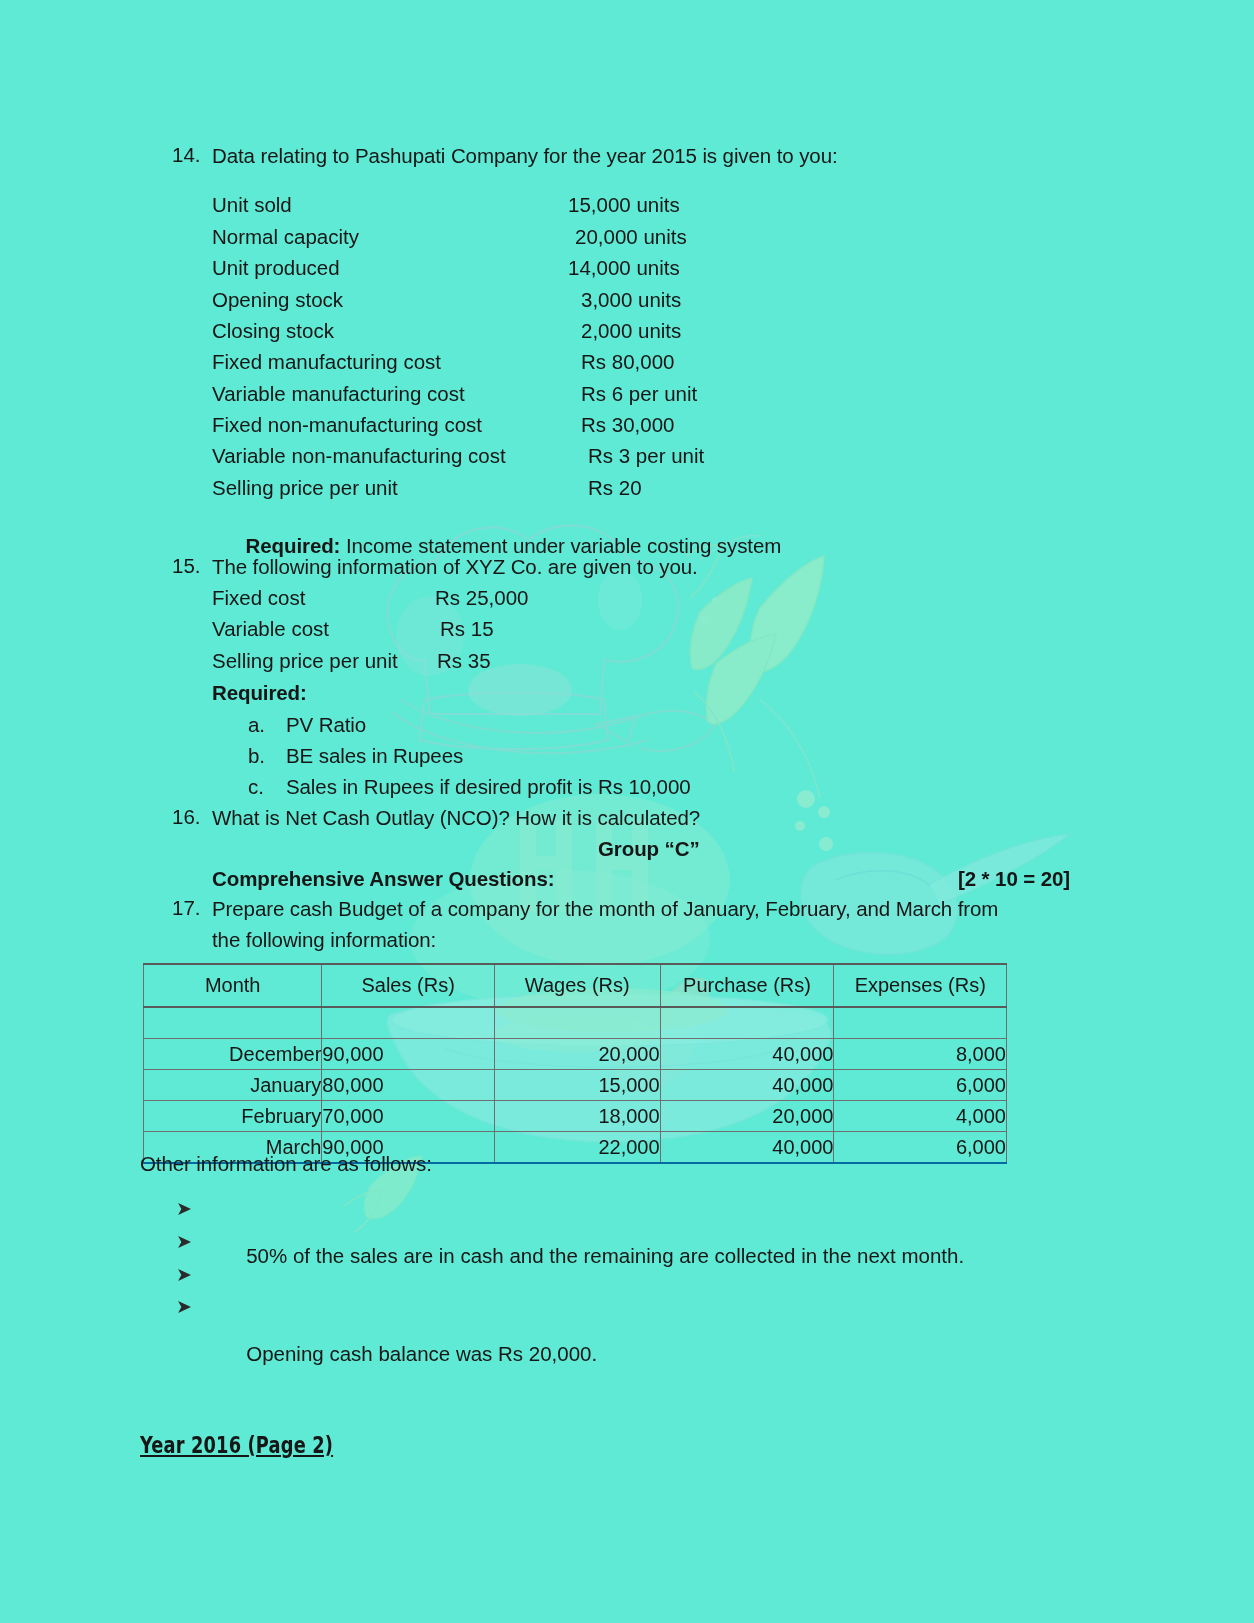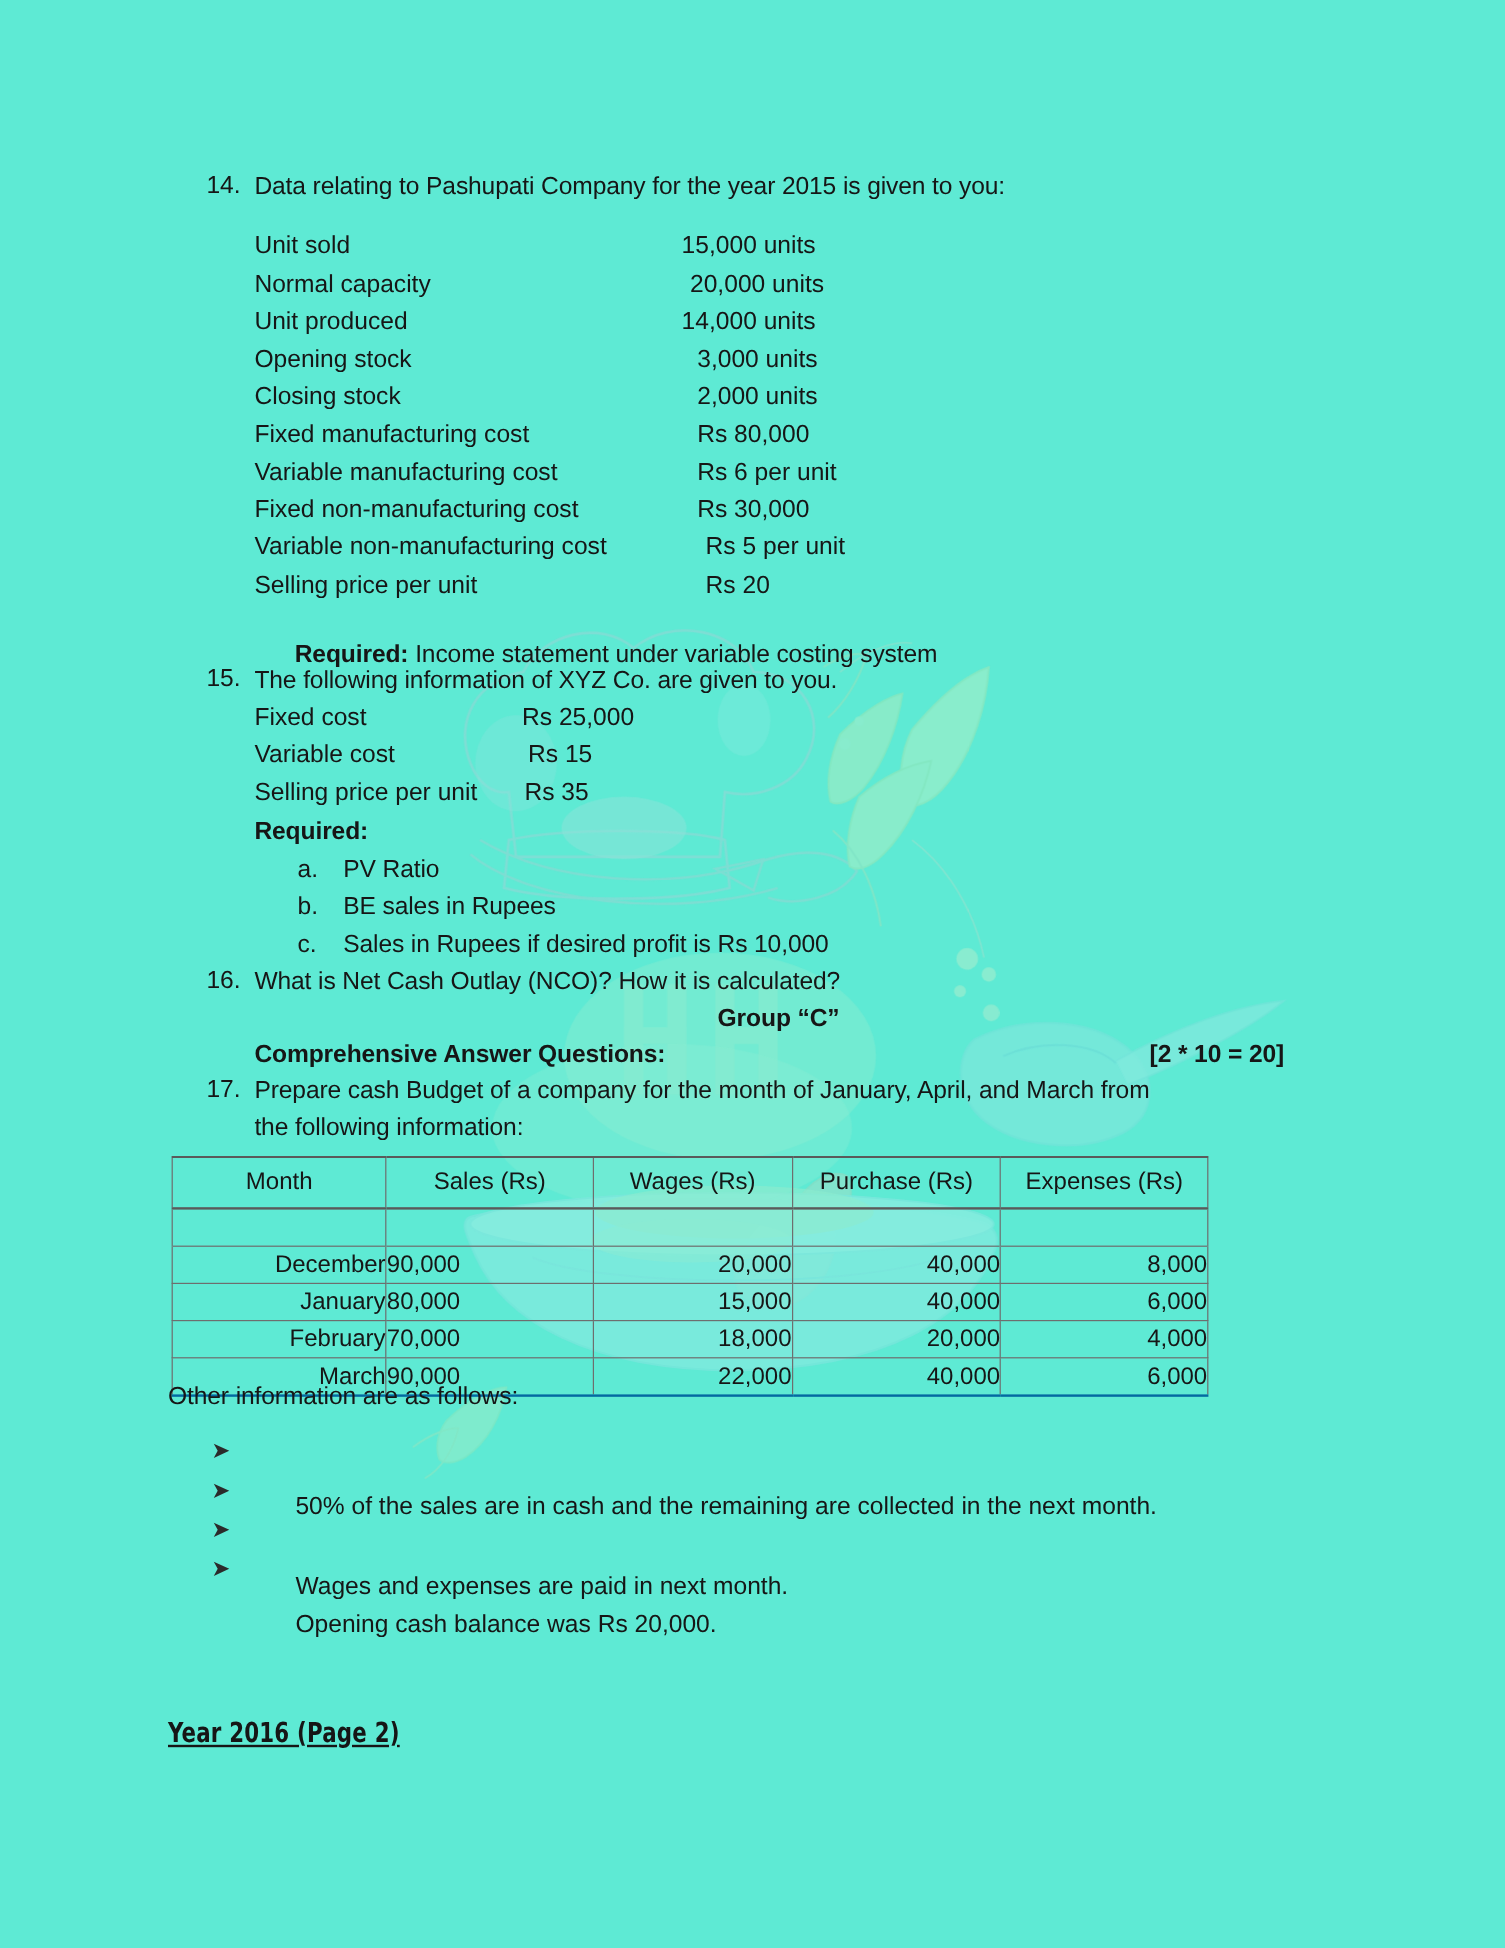--- a/index.html
+++ b/index.html
@@ -224,21 +224,21 @@
     <div class="datarow" style="left:212px; top:350px;">Fixed manufacturing cost</div>
     <div class="datarow" style="left:581px; top:350px;">Rs 80,000</div>
 
     <div class="datarow" style="left:212px; top:382px;">Variable manufacturing cost</div>
     <div class="datarow" style="left:581px; top:382px;">Rs 6 per unit</div>
 
     <div class="datarow" style="left:212px; top:413px;">Fixed non-manufacturing cost</div>
     <div class="datarow" style="left:581px; top:413px;">Rs 30,000</div>
 
     <div class="datarow" style="left:212px; top:444px;">Variable non-manufacturing cost</div>
-    <div class="datarow" style="left:588px; top:444px;">Rs 5 per unit</div>
+    <div class="datarow" style="left:588px; top:444px;">Rs 3 per unit</div>
 
     <div class="datarow" style="left:212px; top:476px;">Selling price per unit</div>
     <div class="datarow" style="left:588px; top:476px;">Rs 20</div>
 
     <div class="qline" style="left:212px; top:507px;">
       <span class="bold">Required:</span><span> Income statement under variable costing system</span>
     </div>
 
     <div class="num" style="left:172px; top:554px; text-align:left; width:auto;">15.</div>
     <div class="qline" style="left:212px; top:554px;">The following information of XYZ Co. are given to you.</div>
@@ -265,21 +265,21 @@
 
     <div class="num" style="left:172px; top:805px; text-align:left; width:auto;">16.</div>
     <div class="qline" style="left:212px; top:805px;">What is Net Cash Outlay (NCO)? How it is calculated?</div>
 
     <div class="qline bold" style="left:598px; top:836px;">Group “C”</div>
 
     <div class="qline bold" style="left:212px; top:866px;">Comprehensive Answer Questions:</div>
     <div class="qline bold" style="left:958px; top:866px;">[2 * 10 = 20]</div>
 
     <div class="num" style="left:172px; top:896px; text-align:left; width:auto;">17.</div>
-    <div class="qline" style="left:212px; top:896px;">Prepare cash Budget of a company for the month of January, April, and March from</div>
+    <div class="qline" style="left:212px; top:896px;">Prepare cash Budget of a company for the month of January, February, and March from</div>
     <div class="qline" style="left:212px; top:927px;">the following information:</div>
 
     <table class="tbl">
       <thead>
         <tr>
           <th class="th-month">Month</th>
           <th class="th-sales">Sales (Rs)</th>
           <th class="th-wages">Wages (Rs)</th>
           <th class="th-purch">Purchase (Rs)</th>
           <th class="th-exp">Expenses (Rs)</th>
@@ -328,21 +328,20 @@
 
     <div class="bullet" style="left:212px; top:1196px;">
       <span class="arrow">➤</span>
       <span>50% of the sales are in cash and the remaining are collected in the next month.</span>
     </div>
     <div class="bullet" style="left:212px; top:1229px;">
       <span class="arrow">➤</span>
     </div>
     <div class="bullet" style="left:212px; top:1262px;">
       <span class="arrow">➤</span>
-      <span>Wages and expenses are paid in next month.</span>
     </div>
     <div class="bullet" style="left:212px; top:1294px;">
       <span class="arrow">➤</span>
       <span>Opening cash balance was Rs 20,000.</span>
     </div>
 
     <div class="footer">Year 2016 (Page  2)</div>
 
   </div>
 </div>

